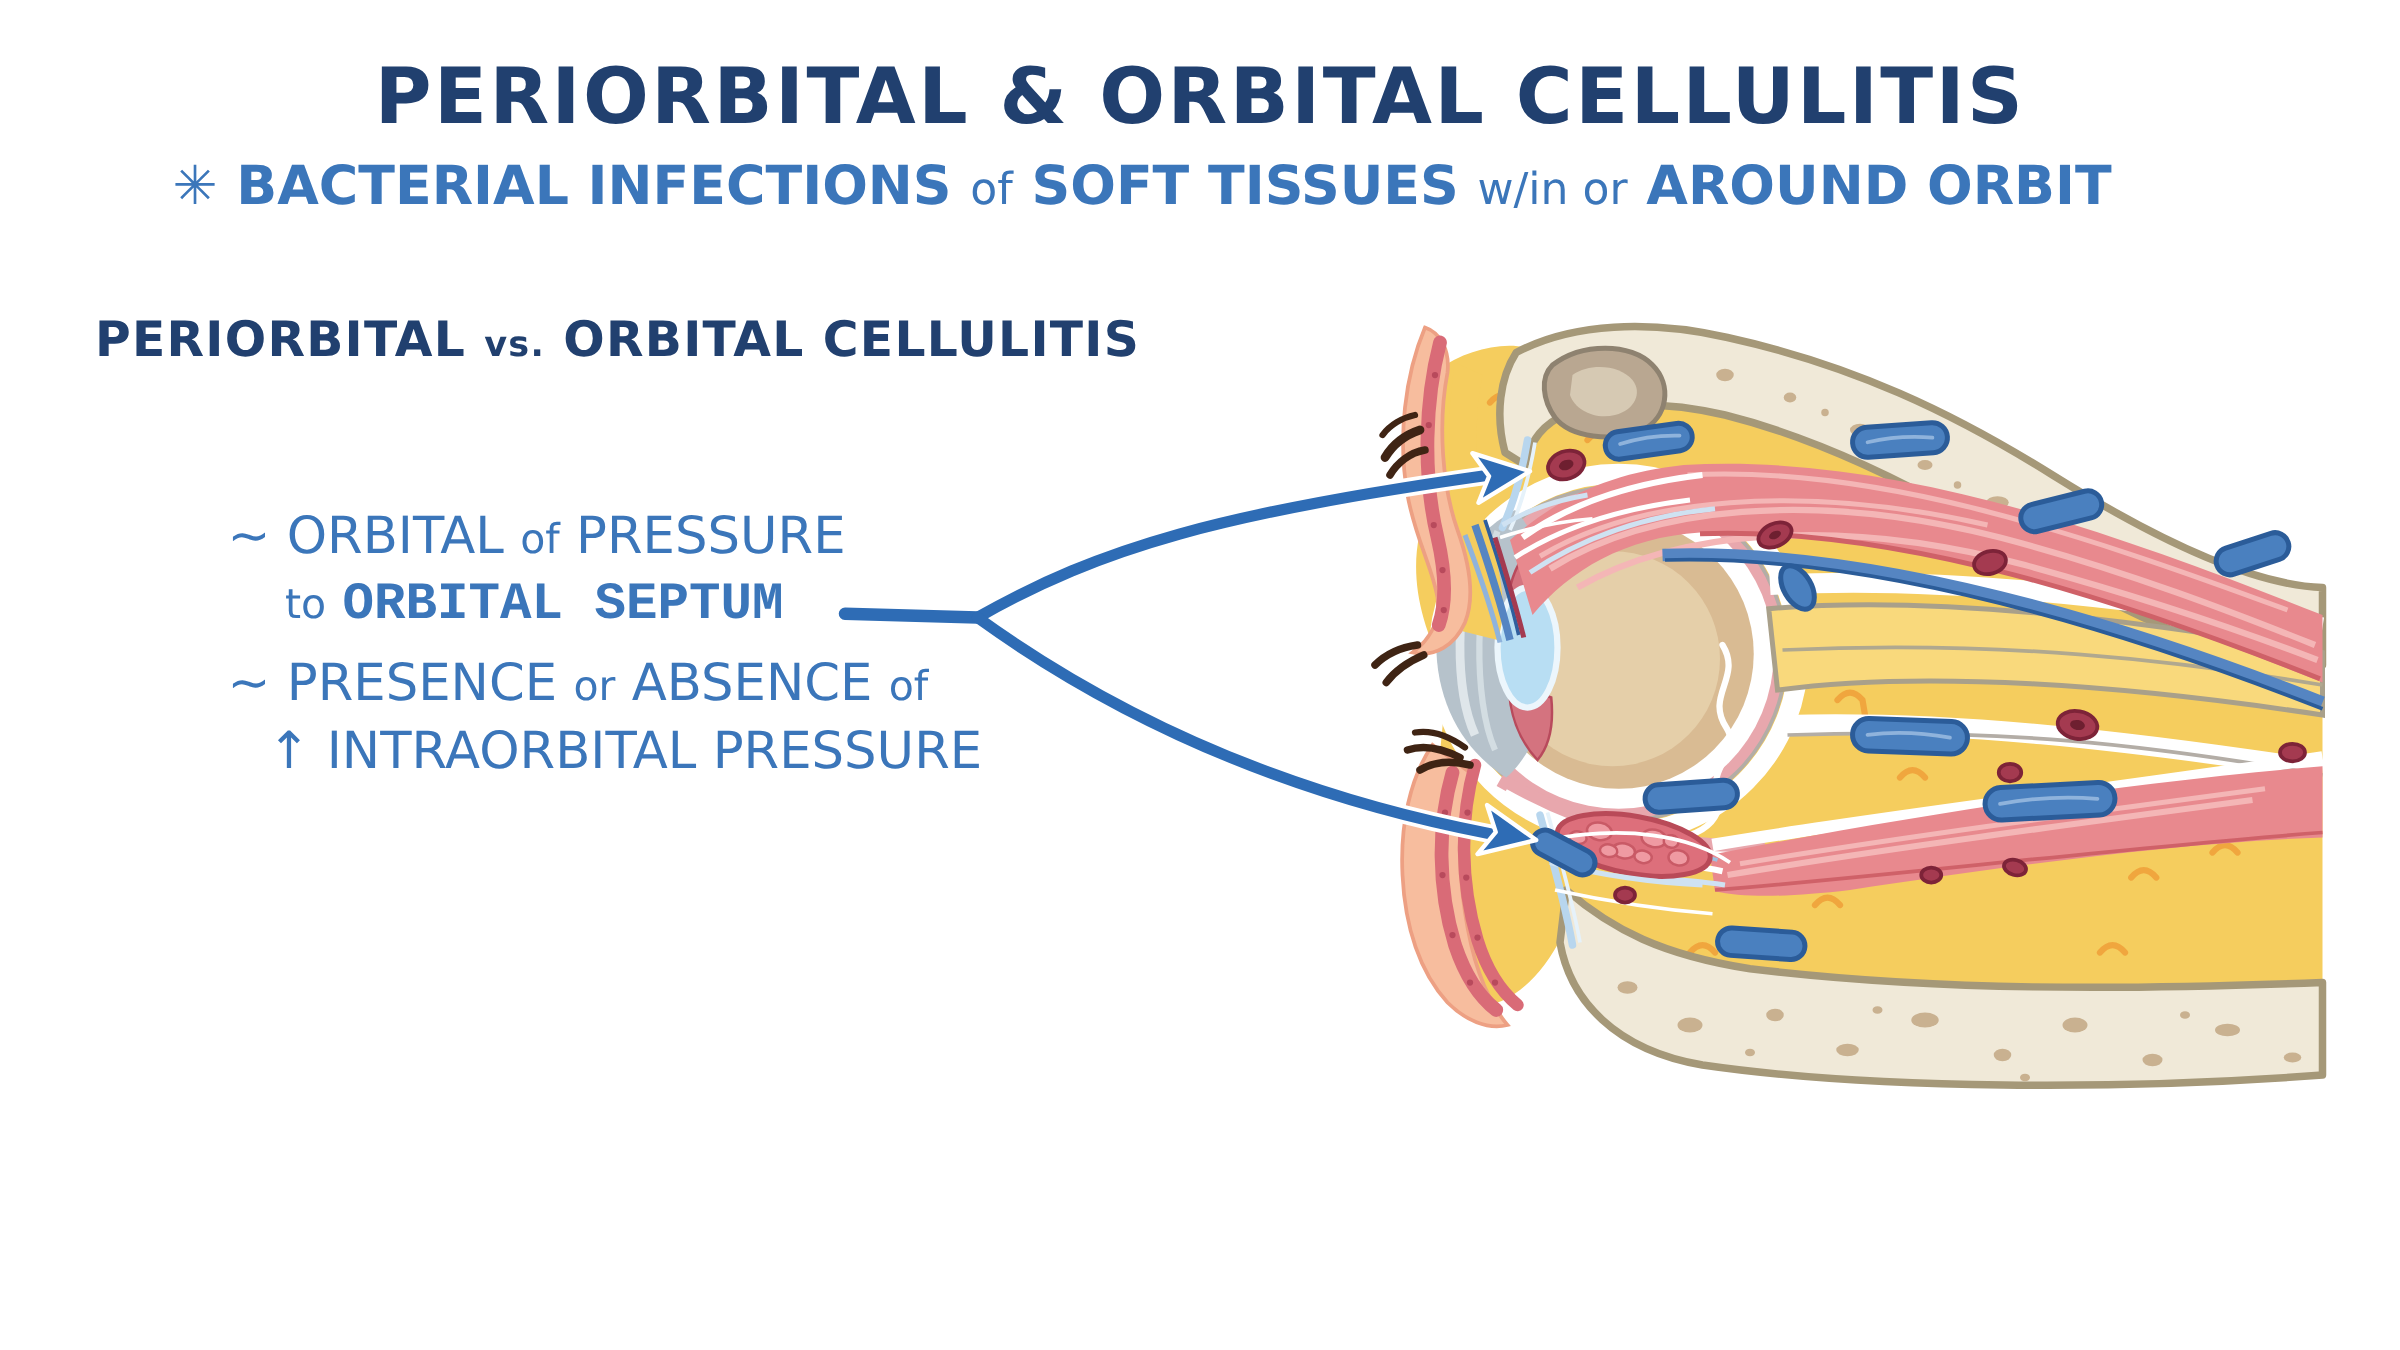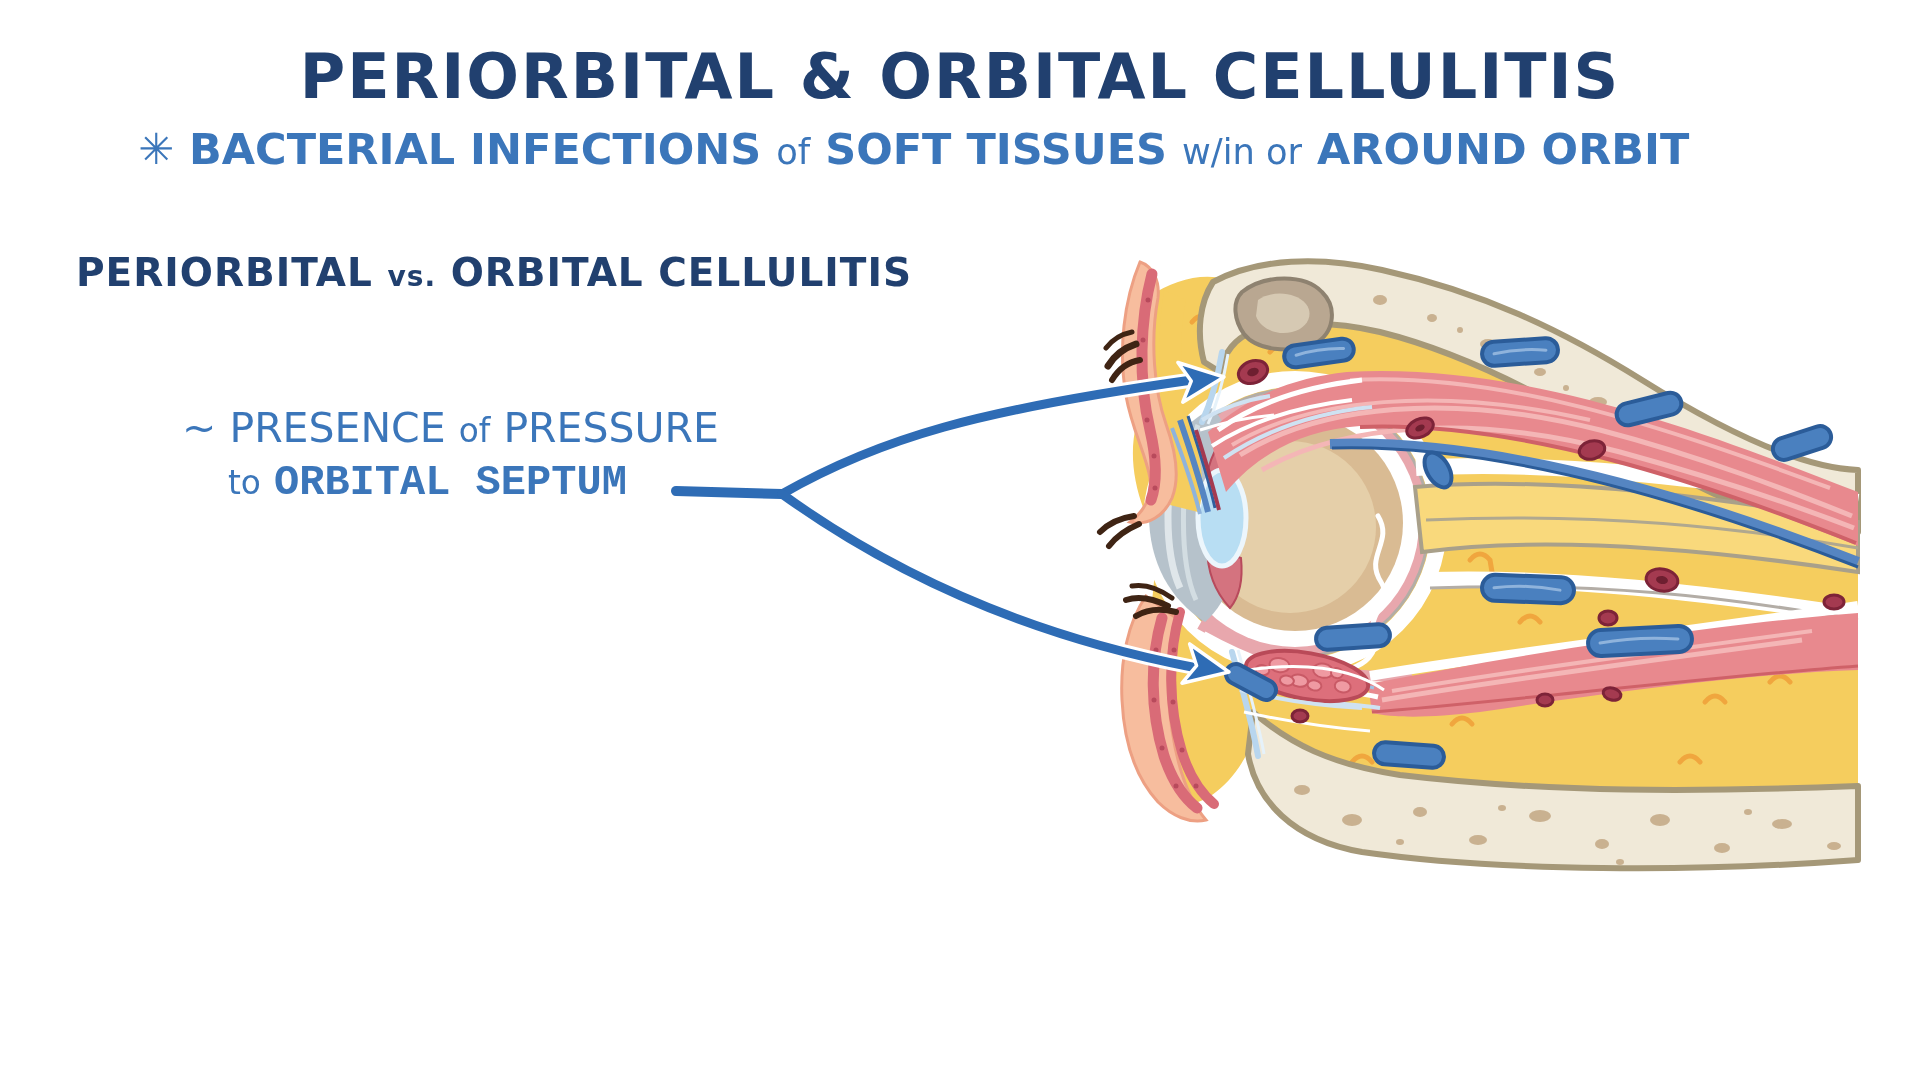--- a/index.html
+++ b/index.html
@@ -42,29 +42,40 @@
 
   <div class="abs h2">
     <span>PERIORBITAL</span>
     <span class="lt">vs.</span>
     <span>ORBITAL CELLULITIS</span>
   </div>
 
 
   <div class="abs crit c1a">
     <span>~</span>
-    <span>PRESENCE</span>
+    <span>ORBITAL</span>
     <span class="lt">of</span>
     <span>PRESSURE</span>
   </div>
   <div class="abs crit c1b">
     <span class="lt">to</span>
     <span class="bd">ORBITAL SEPTUM</span>
   </div>
 
+  <div class="abs crit c2a">
+    <span>~</span>
+    <span>PRESENCE</span>
+    <span class="lt">or</span>
+    <span>ABSENCE</span>
+    <span class="lt">of</span>
+  </div>
+  <div class="abs crit c2b">
+    <span>↑</span>
+    <span>INTRAORBITAL PRESSURE</span>
+  </div>
 
   <svg viewBox="0 0 1920 1080">
 
     <g>
       <path d="M1150 296 C1190 268 1250 266 1262 320 C1330 300 1420 318 1520 368
                C1640 426 1760 462 1858 474 L1858 800 C1700 824 1500 862 1360 846
                C1295 838 1258 798 1250 748 C1222 806 1172 822 1150 786
                C1128 742 1126 648 1152 602 L1158 540 C1128 486 1126 436 1146 400
                C1122 362 1126 322 1150 296 Z" fill="#f5cd5e"></path>
 

